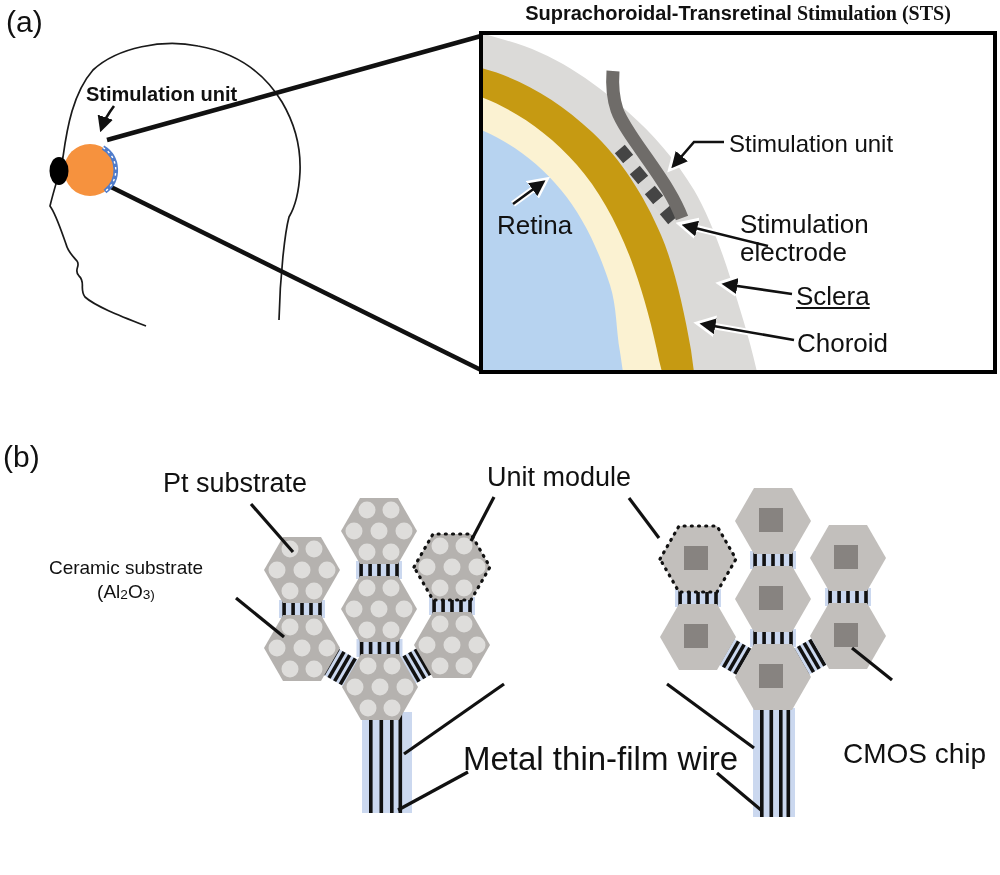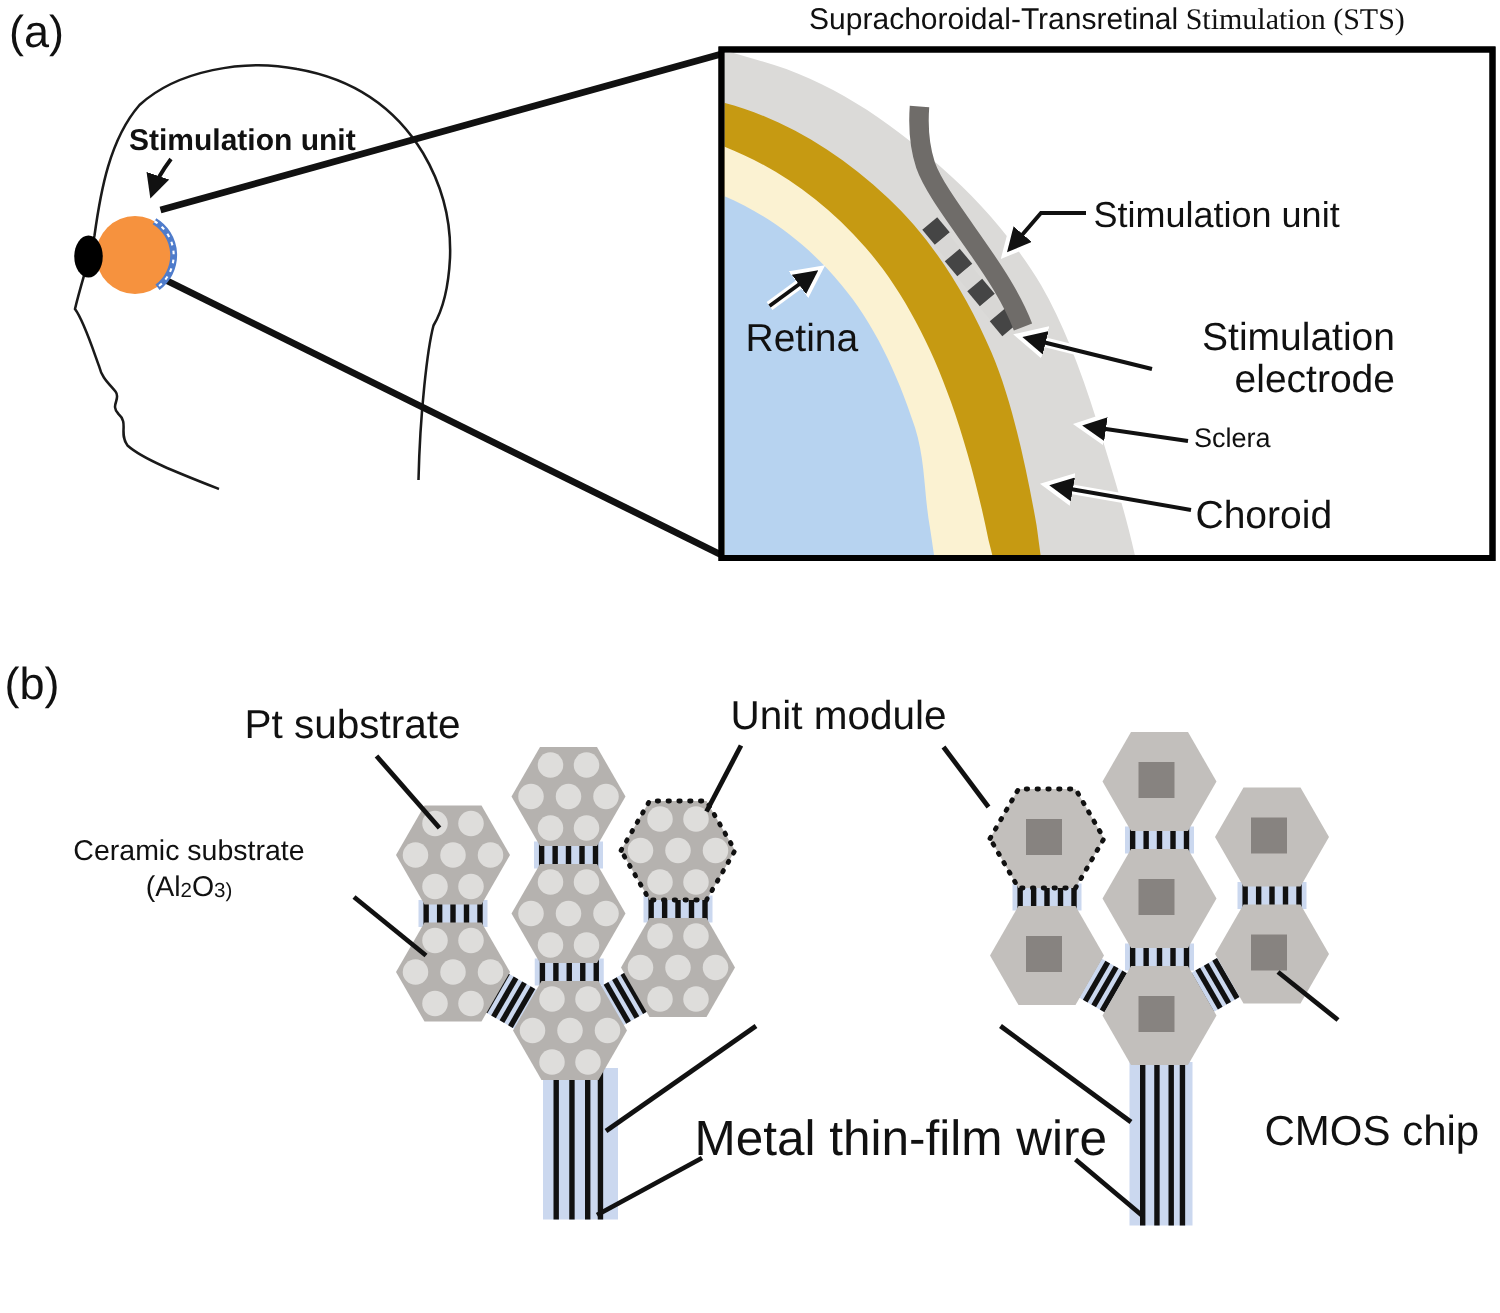--- a/index.html
+++ b/index.html
@@ -3,27 +3,27 @@
 <meta charset="utf-8">
 <style>
   html,body{margin:0;padding:0;background:#fff;}
   .canvas{position:relative;width:1000px;height:875px;background:#fff;overflow:hidden;
           font-family:"Liberation Sans",sans-serif;color:#111;}
   svg{position:absolute;left:0;top:0;}
   .lbl{position:absolute;white-space:nowrap;line-height:1.15;}
   .tag{font-size:30px;}
   .panel-a-tag{left:6px;top:5px;}
   .panel-b-tag{left:3px;top:440px;}
-  .fig-title{left:481px;top:2px;width:514px;text-align:center;font-size:20px;font-weight:normal;}
+  .fig-title{left:481px;top:2px;width:514px;text-align:center;font-size:20px;font-weight:bold;}
   .t-serif{font-family:"Liberation Serif",serif;}
   .head-label{left:86px;top:83px;font-size:20px;font-weight:bold;}
   .retina{left:497px;top:211px;font-size:26px;}
   .stim-unit-box{left:729px;top:130px;font-size:24px;}
-  .stim-elec{left:740px;top:210px;width:190px;text-align:right;font-size:26px;line-height:1.08;}
-  .sclera{left:796px;top:282px;font-size:18px;}
+  .stim-elec{left:740px;top:210px;width:190px;text-align:left;font-size:26px;line-height:1.08;}
+  .sclera{left:796px;top:282px;font-size:26px;text-decoration:underline;}
   .choroid{left:797px;top:329px;font-size:26px;text-align:center;}
   .pt-electrode{left:163px;top:468px;font-size:27px;}
   .ceramic{left:0px;top:556px;width:252px;text-align:center;font-size:19px;line-height:1.25;}
   .ceramic sub{font-size:72%;position:relative;top:0.12em;vertical-align:baseline;}
   .unit-module{left:487px;top:462px;font-size:27px;}
   .parylene{left:508px;top:655px;font-size:27px;}
   .metal-wire{left:463px;top:740px;font-size:33px;}
   .cmos{left:843px;top:738px;font-size:28px;}
   .ink-line{stroke:#111;stroke-width:2.6;fill:none;}
   .halo{stroke:#fff;stroke-width:6.5;fill:none;}

